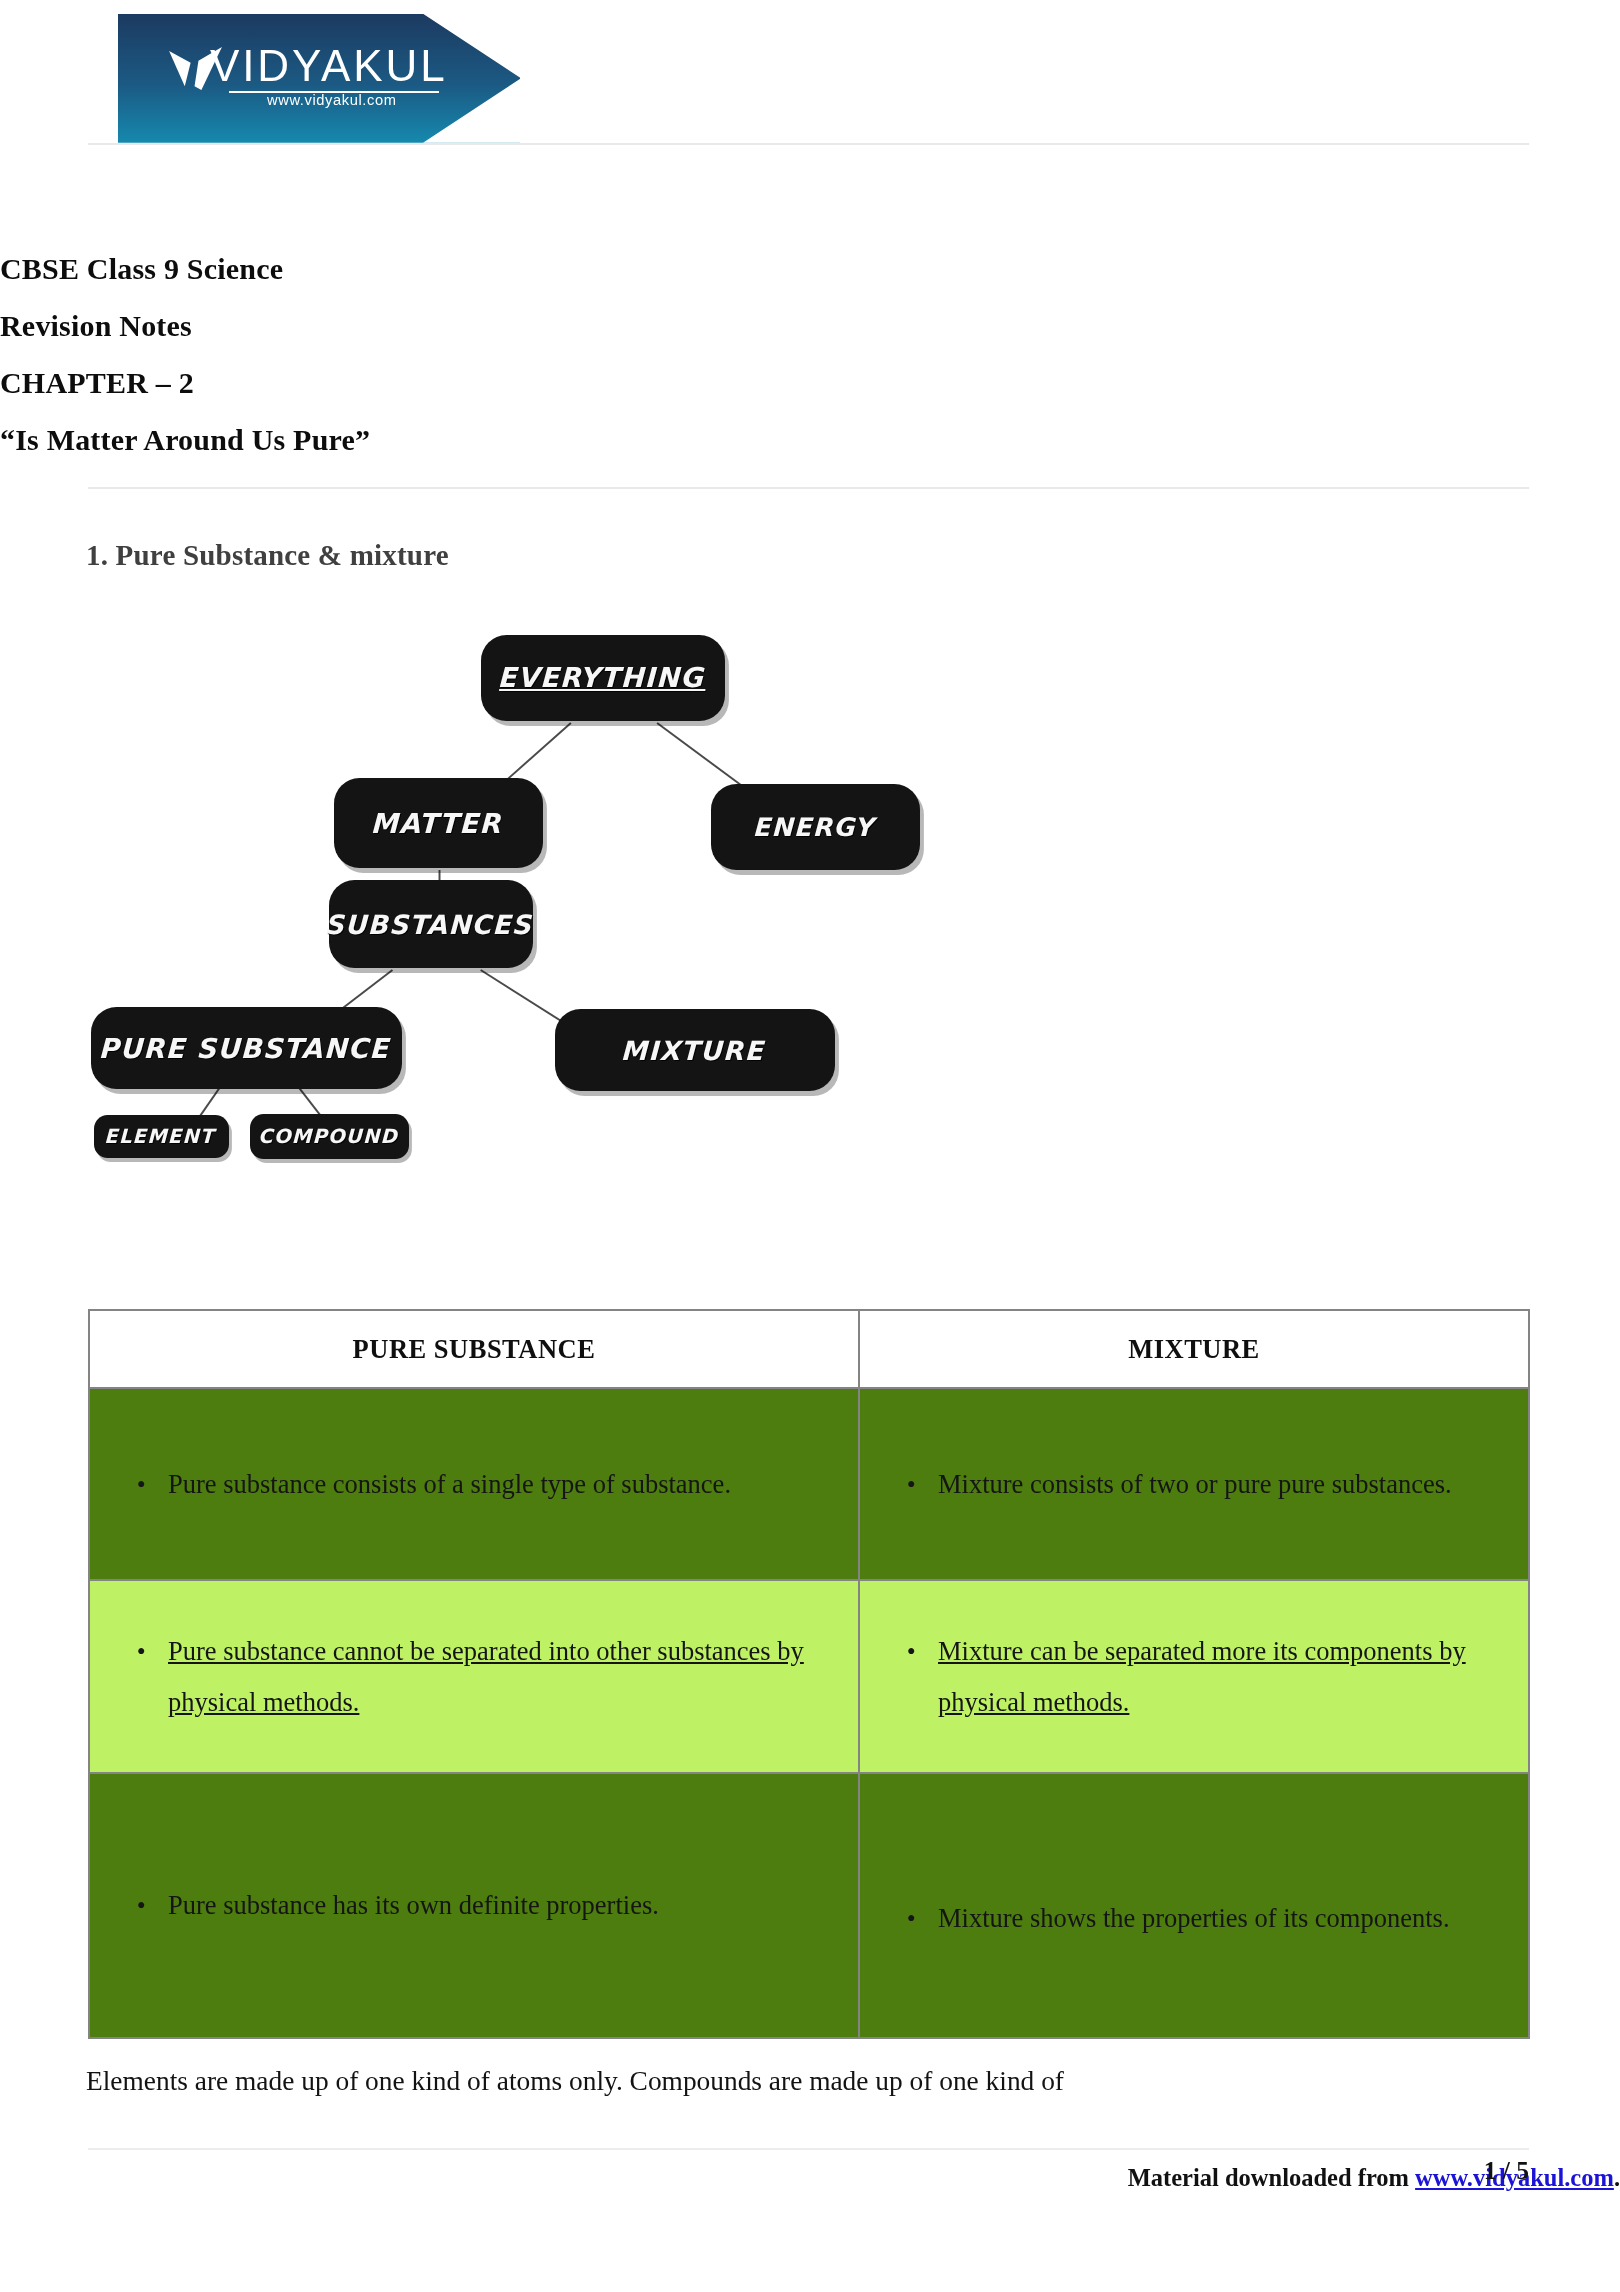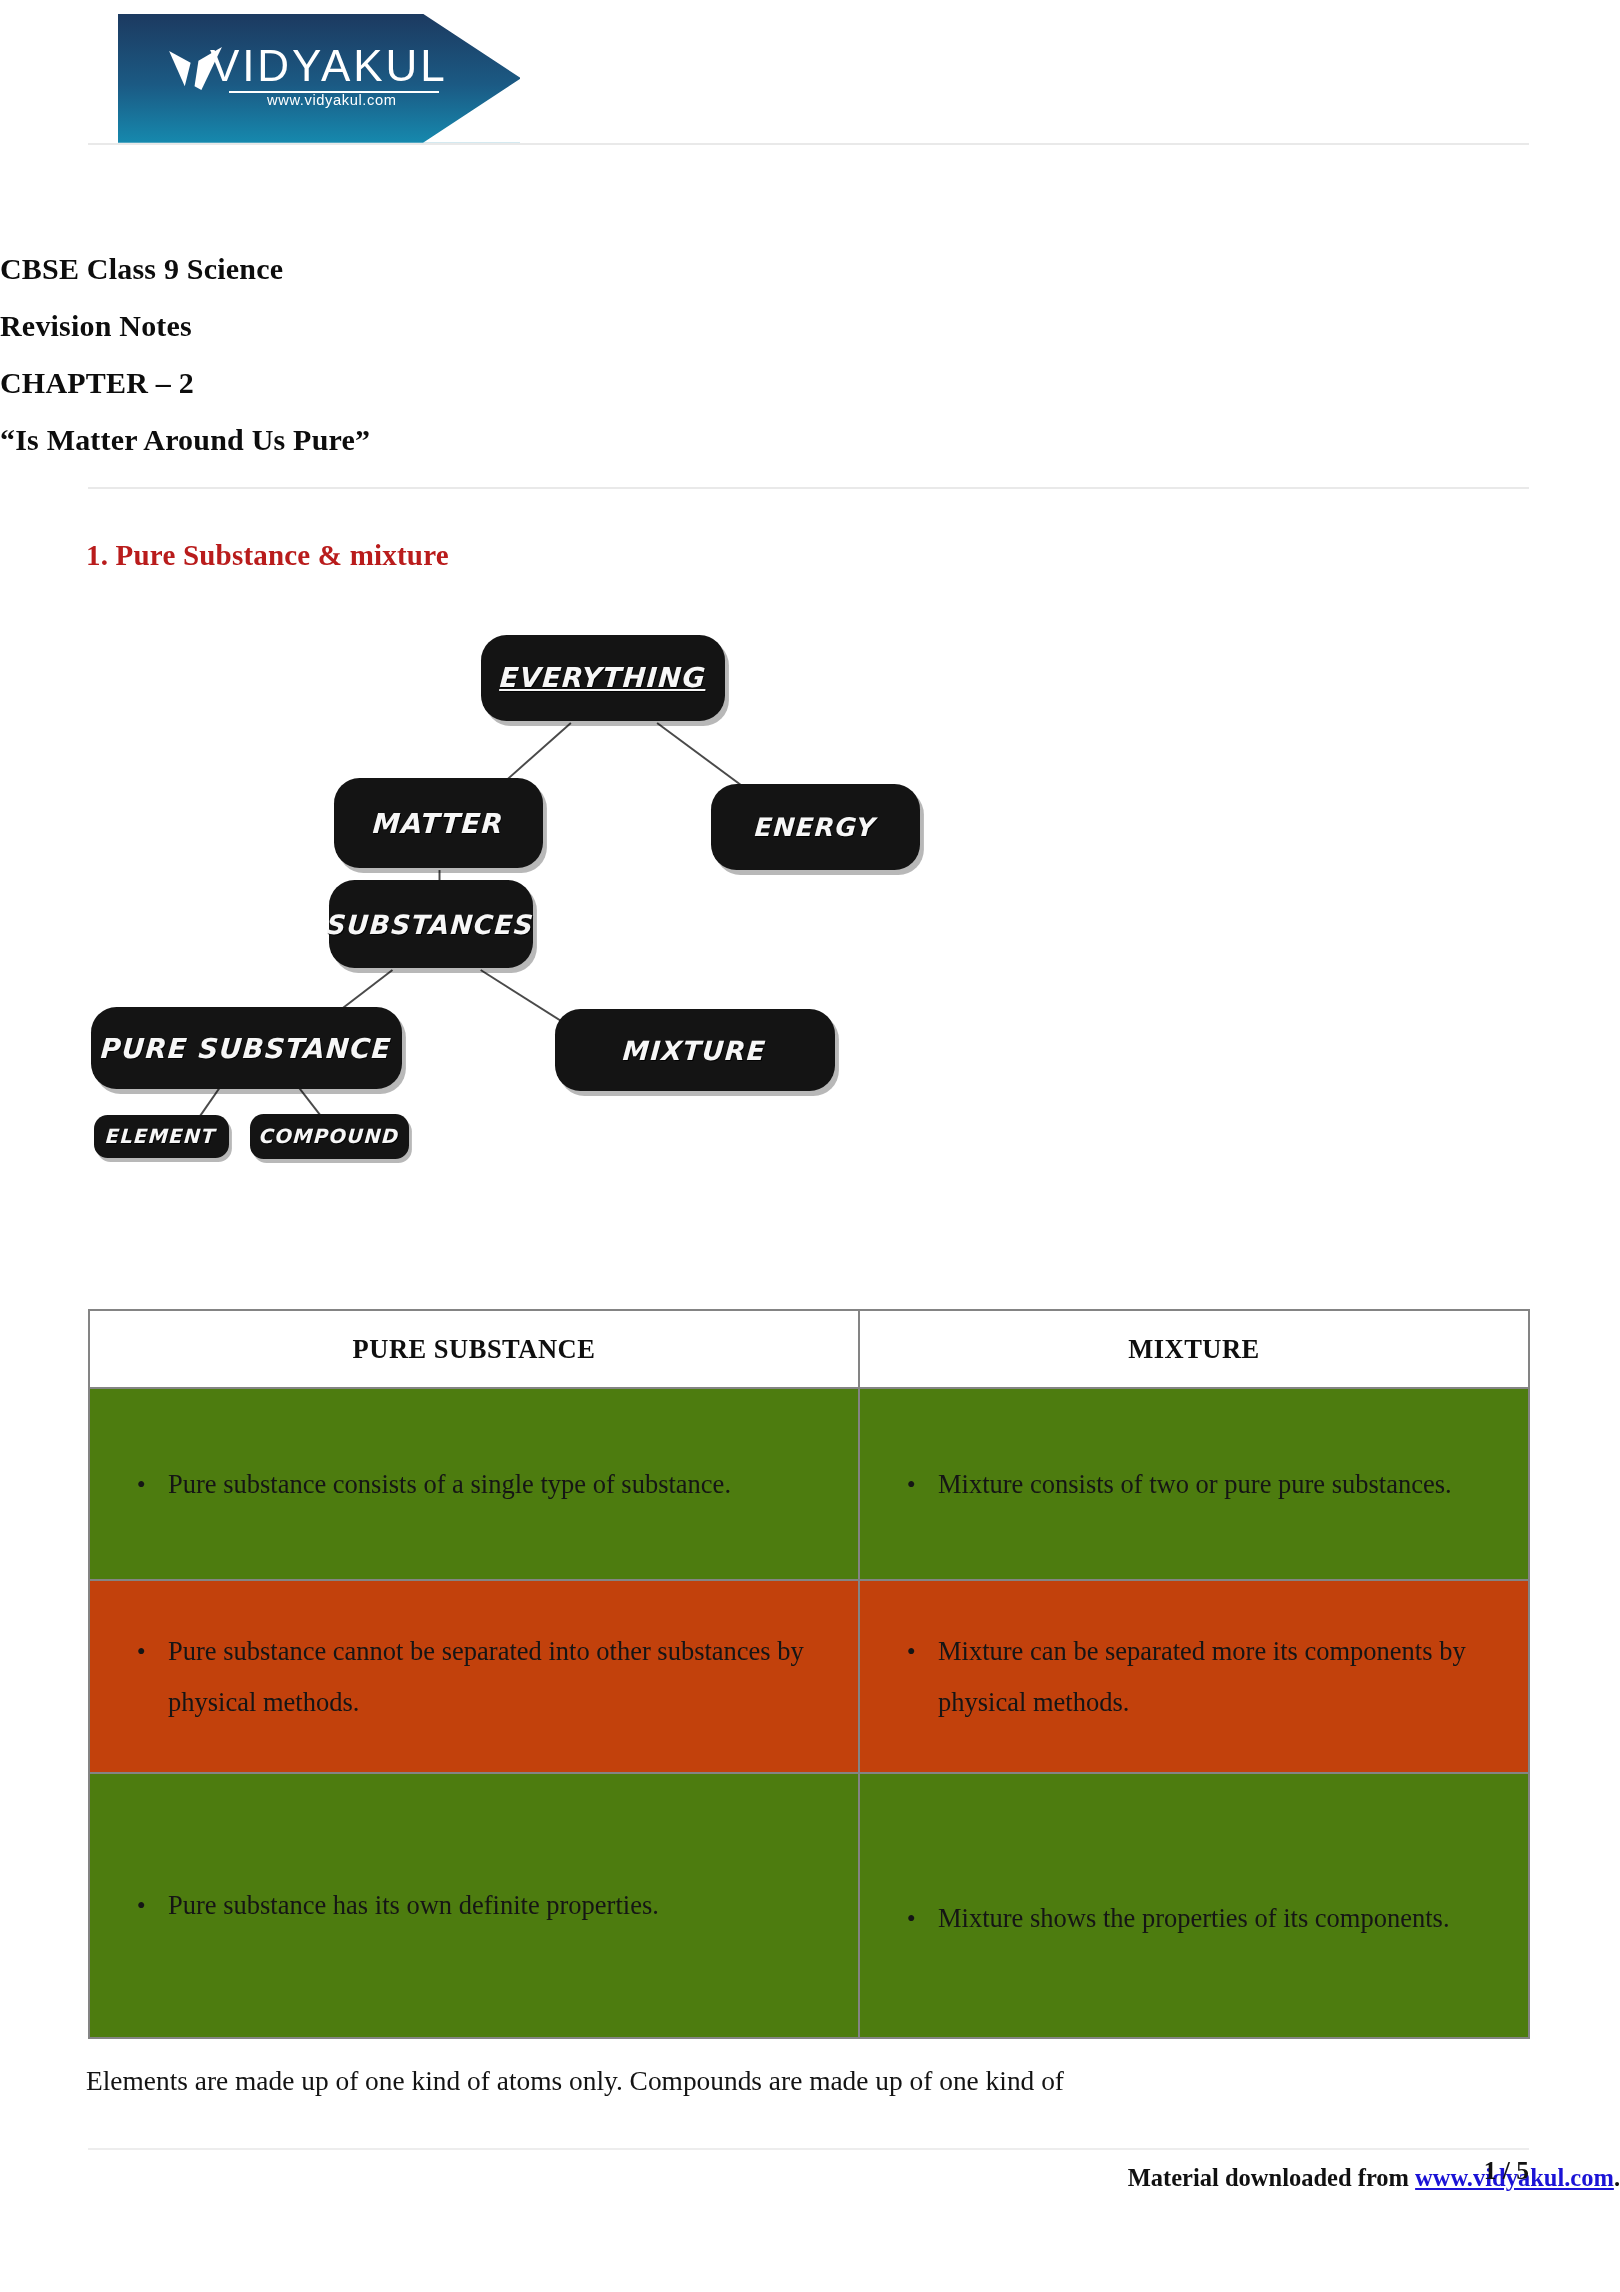--- a/index.html
+++ b/index.html
@@ -94,21 +94,21 @@
     line-height: 57px;
     letter-spacing: 0.2px;
   }
 
   
   #section-heading {
     position: absolute;
     left: 86px; top: 539px;
     font-size: 29px;
     font-weight: bold;
-    color: #b91c1c;
+    color: #404040;
     letter-spacing: 0.2px;
   }
 
   
   #flowchart {
     position: absolute;
     left: 69px; top: 613px;
     width: 1039px; height: 667px;
   }
   #flow-lines { position: absolute; left:0; top:0; width:1039px; height:667px; }
@@ -172,21 +172,21 @@
     color: #0f0f0f;
     letter-spacing: 0.5px;
   }
   #comparison-table td {
     font-size: 26.5px;
     line-height: 51px;
     color: #151515;
     padding: 25.5px 33px 25.5px 35px;
   }
   #comparison-table tbody tr.shaded td { background: #4d7c0f; }
-  #comparison-table tbody tr.plain td  { background: #c2410c; }
+  #comparison-table tbody tr.plain td  { background: #bef264; text-decoration: underline; }
   #comparison-table ul { list-style: none; }
   #comparison-table li {
     position: relative;
     padding-left: 43px;
     text-indent: 0;
   }
   #comparison-table li::before {
     content: "\2022";
     position: absolute;
     left: 11.8px; top: 0;

